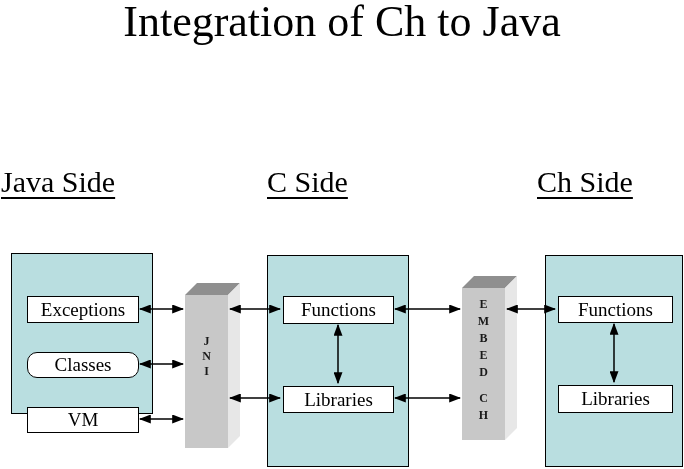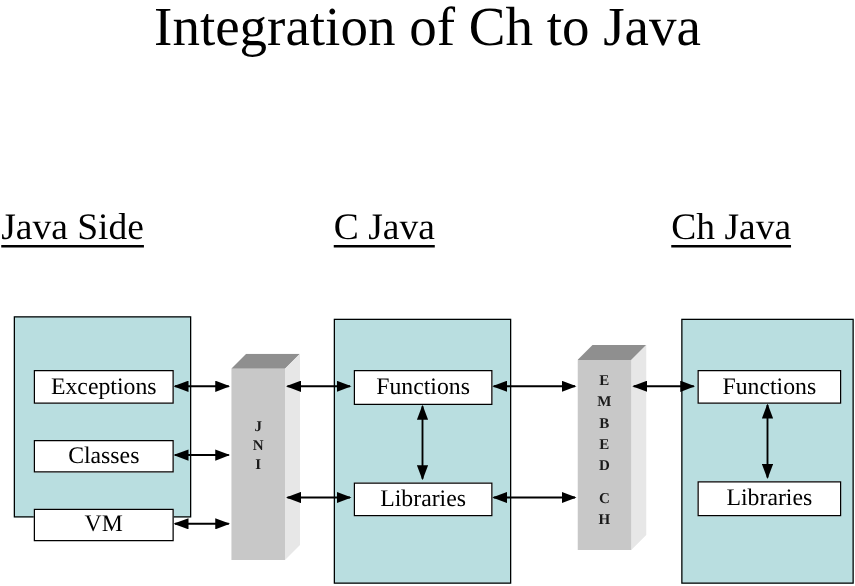--- a/index.html
+++ b/index.html
@@ -31,21 +31,21 @@
   }
   #panel-java{left:11px;top:253px;width:142px;height:161px;}
   #panel-c{left:267px;top:255px;width:142px;height:212px;}
   #panel-ch{left:545px;top:255px;width:138px;height:212px;}
   .node-box{
     position:absolute;background:#ffffff;border:1px solid #000;box-sizing:border-box;
     display:flex;align-items:center;justify-content:center;
     font-size:19px;white-space:nowrap;
   }
   #box-exceptions{left:15px;top:42px;width:112px;height:27px;}
-  #box-classes{left:15px;top:98px;width:112px;height:26px;}
+  #box-classes{left:15px;top:98px;width:112px;height:26px;border-radius:10px;}
   #box-vm{left:15px;top:153px;width:112px;height:26px;}
   #box-c-functions{left:15px;top:40px;width:111px;height:28px;}
   #box-c-libraries{left:15px;top:130px;width:111px;height:27px;}
   #box-ch-functions{left:12px;top:40px;width:115px;height:27px;}
   #box-ch-libraries{left:12px;top:129px;width:115px;height:28px;}
   .bar-svg{position:absolute;}
   #jni-bar-svg{left:185px;top:283px;}
   #embed-bar-svg{left:462px;top:276px;}
   .bar-front{fill:var(--bar-front);}
   .bar-top{fill:var(--bar-top);}
@@ -62,22 +62,22 @@
   #arrow-layer line{stroke:var(--arrow-color);stroke-width:1.5;}
 </style>
 </head>
 <body>
 
 <div id="canvas">
 
   <div class="title">Integration of Ch to Java</div>
 
   <div class="side-heading" id="heading-java">Java Side</div>
-  <div class="side-heading" id="heading-c">C Java</div>
-  <div class="side-heading" id="heading-ch">Ch Java</div>
+  <div class="side-heading" id="heading-c">C Side</div>
+  <div class="side-heading" id="heading-ch">Ch Side</div>
 
   <div class="panel" id="panel-java">
     <div class="node-box" id="box-exceptions">Exceptions</div>
     <div class="node-box" id="box-classes">Classes</div>
     <div class="node-box" id="box-vm">VM</div>
   </div>
 
   <div class="panel" id="panel-c">
     <div class="node-box" id="box-c-functions">Functions</div>
     <div class="node-box" id="box-c-libraries">Libraries</div>

